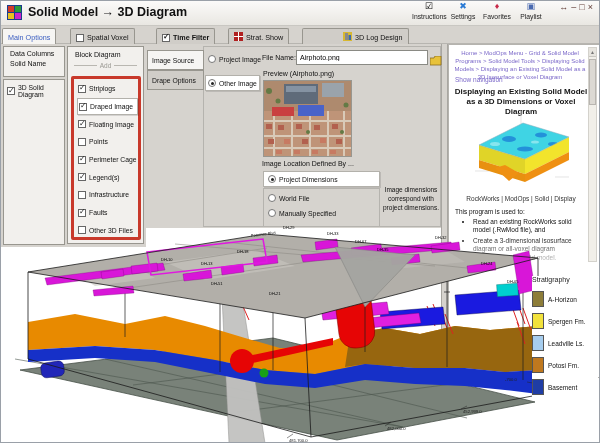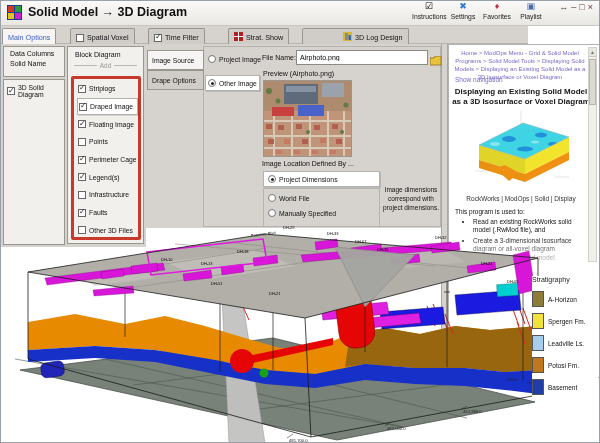--- a/index.html
+++ b/index.html
@@ -13,21 +13,21 @@
     background:linear-gradient(#fcfbfa,#e9e7e2);border-bottom:1px solid #c9c7c2;padding-left:8px;}
   .appicon{position:absolute;left:7px;top:5px;}
   .title{position:absolute;left:28px;top:5px;font-size:12.5px;font-weight:bold;color:#111;}
   .tb-icons{position:absolute;right:52px;top:1px;display:flex;}
   .tb-item{width:34px;text-align:center;cursor:default;}
   .tb-item .glyph{display:block;height:11px;line-height:11px;font-size:9px;}
   .tb-item .cap{display:block;font-size:6.8px;color:#222;margin-top:1px;}
   .winctl{position:absolute;right:4px;top:2px;font-size:9px;color:#5f3a34;letter-spacing:3px;}
 
   
-  .tabbar{position:absolute;left:0;top:26px;width:528px;height:18px;background:#d6d3ce;
+  .tabbar{position:absolute;left:0;top:26px;width:600px;height:18px;background:#d6d3ce;
     border-bottom:1px solid #b7b5b0;}
   .tab{position:absolute;top:2px;height:16px;padding:2px 5px 0 5px;font-size:7.2px;color:#111;
     background:#d0cdc8;border:1px solid #98968f;border-bottom:none;border-radius:2px 2px 0 0;
     display:flex;align-items:center;gap:3px;white-space:nowrap;}
   .tab.active{background:#f6f5f3;color:#3a5dc0;}
   .navarrow{position:absolute;top:29px;}
 
   
   .gray-left{position:absolute;left:0;top:44px;width:146px;height:203px;background:#d6d3ce;}
   .gray-mid{position:absolute;left:146px;top:44px;width:295px;height:184px;background:#d6d3ce;}
@@ -128,21 +128,21 @@
 </div>
 
 <div class="tabbar">
   <div class="tab active" style="left:2px;">
     <span>Main Options</span>
     </div>
   <div class="tab" style="left:70px;">
     <span class="cb"></span>
     <span>Spatial Voxel</span>
     </div>
-  <div class="tab" style="left:148px;">
+  <div class="tab" style="left:156px;font-weight:bold;">
     <span class="cb on"></span>
     <span>Time Filter</span>
     </div>
   <div class="tab" style="left:228px;">
     <span><svg width="9" height="9">
           <rect width="9" height="9" fill="#b02020"></rect>
           <line x1="0" y1="4.5" x2="9" y2="4.5" stroke="#fff" stroke-width="1"></line>
           <line x1="4.5" y1="0" x2="4.5" y2="9" stroke="#fff" stroke-width="1"></line>
         </svg></span>
     <span>Strat. Show</span>
@@ -306,21 +306,21 @@
   <div class="cbrow" style="padding:7px 0 0 4px;">
     <span class="rd"></span>
     <span>Manually Specified</span>
     </div>
 </div>
 <div class="note">Image dimensions correspond with project dimensions.</div>
 
 <div class="help">
   <div class="crumbs">Home &gt; ModOps Menu - Grid &amp; Solid Model Programs &gt; Solid Model Tools &gt; Displaying Solid Models &gt; Displaying an Existing Solid Model as a 3D Isosurface or Voxel Diagram</div>
   <div class="shownav">Show navigation</div>
-  <div class="helph1">Displaying an Existing Solid Model as a 3D Isosurface or Voxel Diagram</div>
+  <div class="helph1">Displaying an Existing Solid Model as a 3D Dimensions or Voxel Diagram</div>
   <div class="voxel">
     <svg width="112" height="80" viewBox="0 0 112 80">
       <g stroke="#d8d8d8" stroke-width="0.7">
           <line x1="56" y1="0" x2="56" y2="14"></line>
           <line x1="10" y1="60" x2="24" y2="60"></line>
           <line x1="90" y1="66" x2="104" y2="66"></line>
         </g>
       <polygon points="14,34 58,12 104,26 60,48" fill="#3fd4e4"></polygon>
       <g fill="#1f86d8" opacity="0.85">
           <ellipse cx="44" cy="28" rx="7" ry="3"></ellipse>

